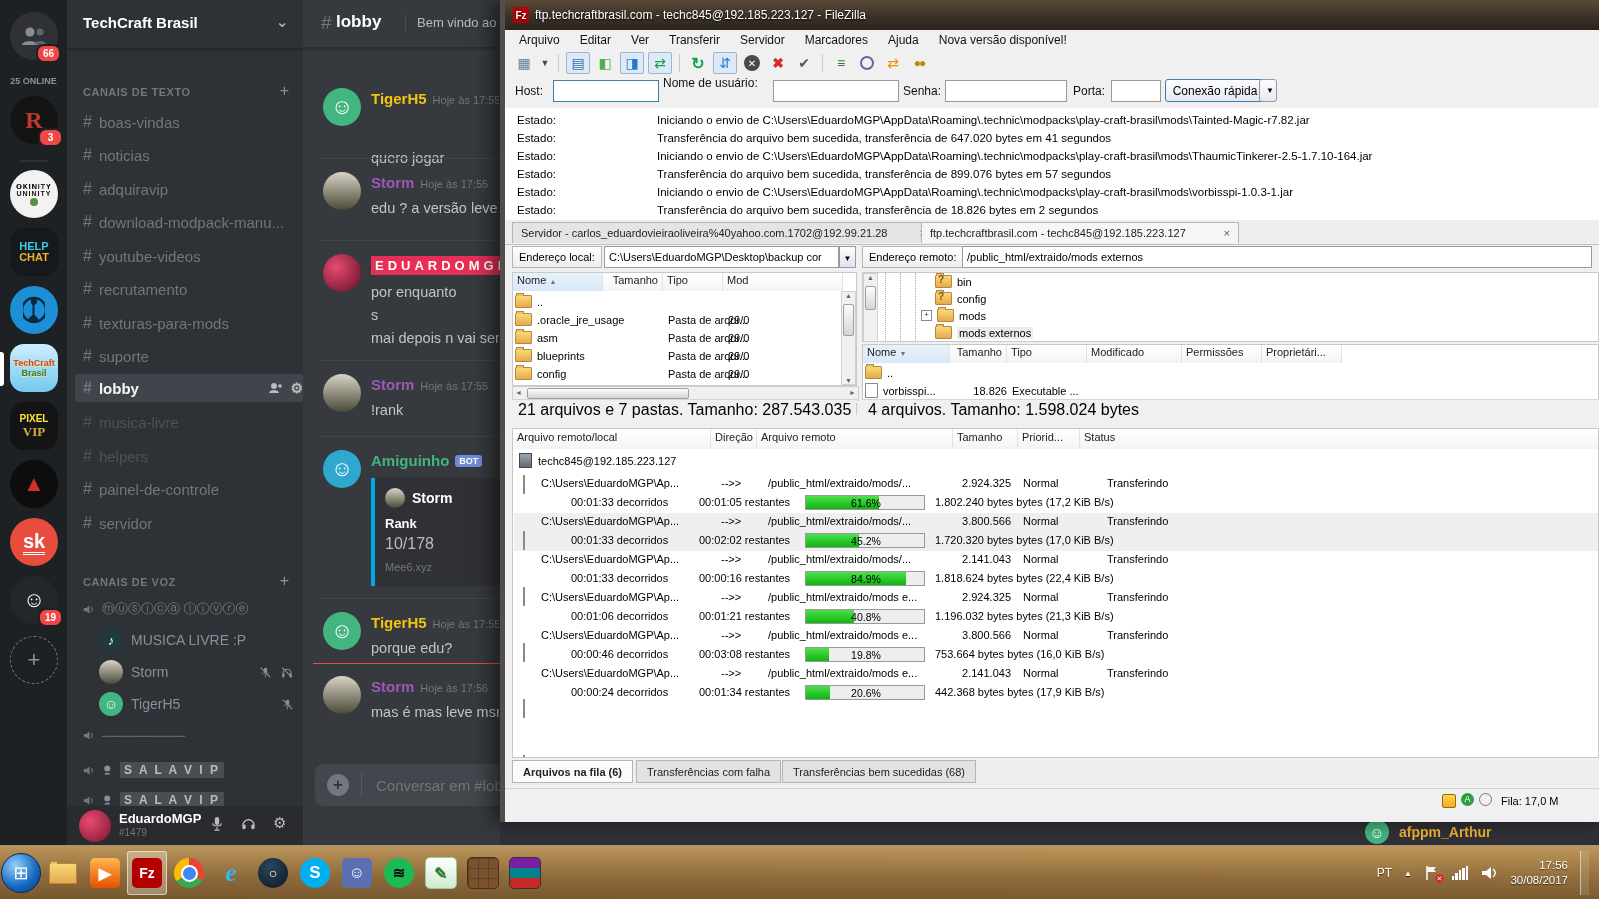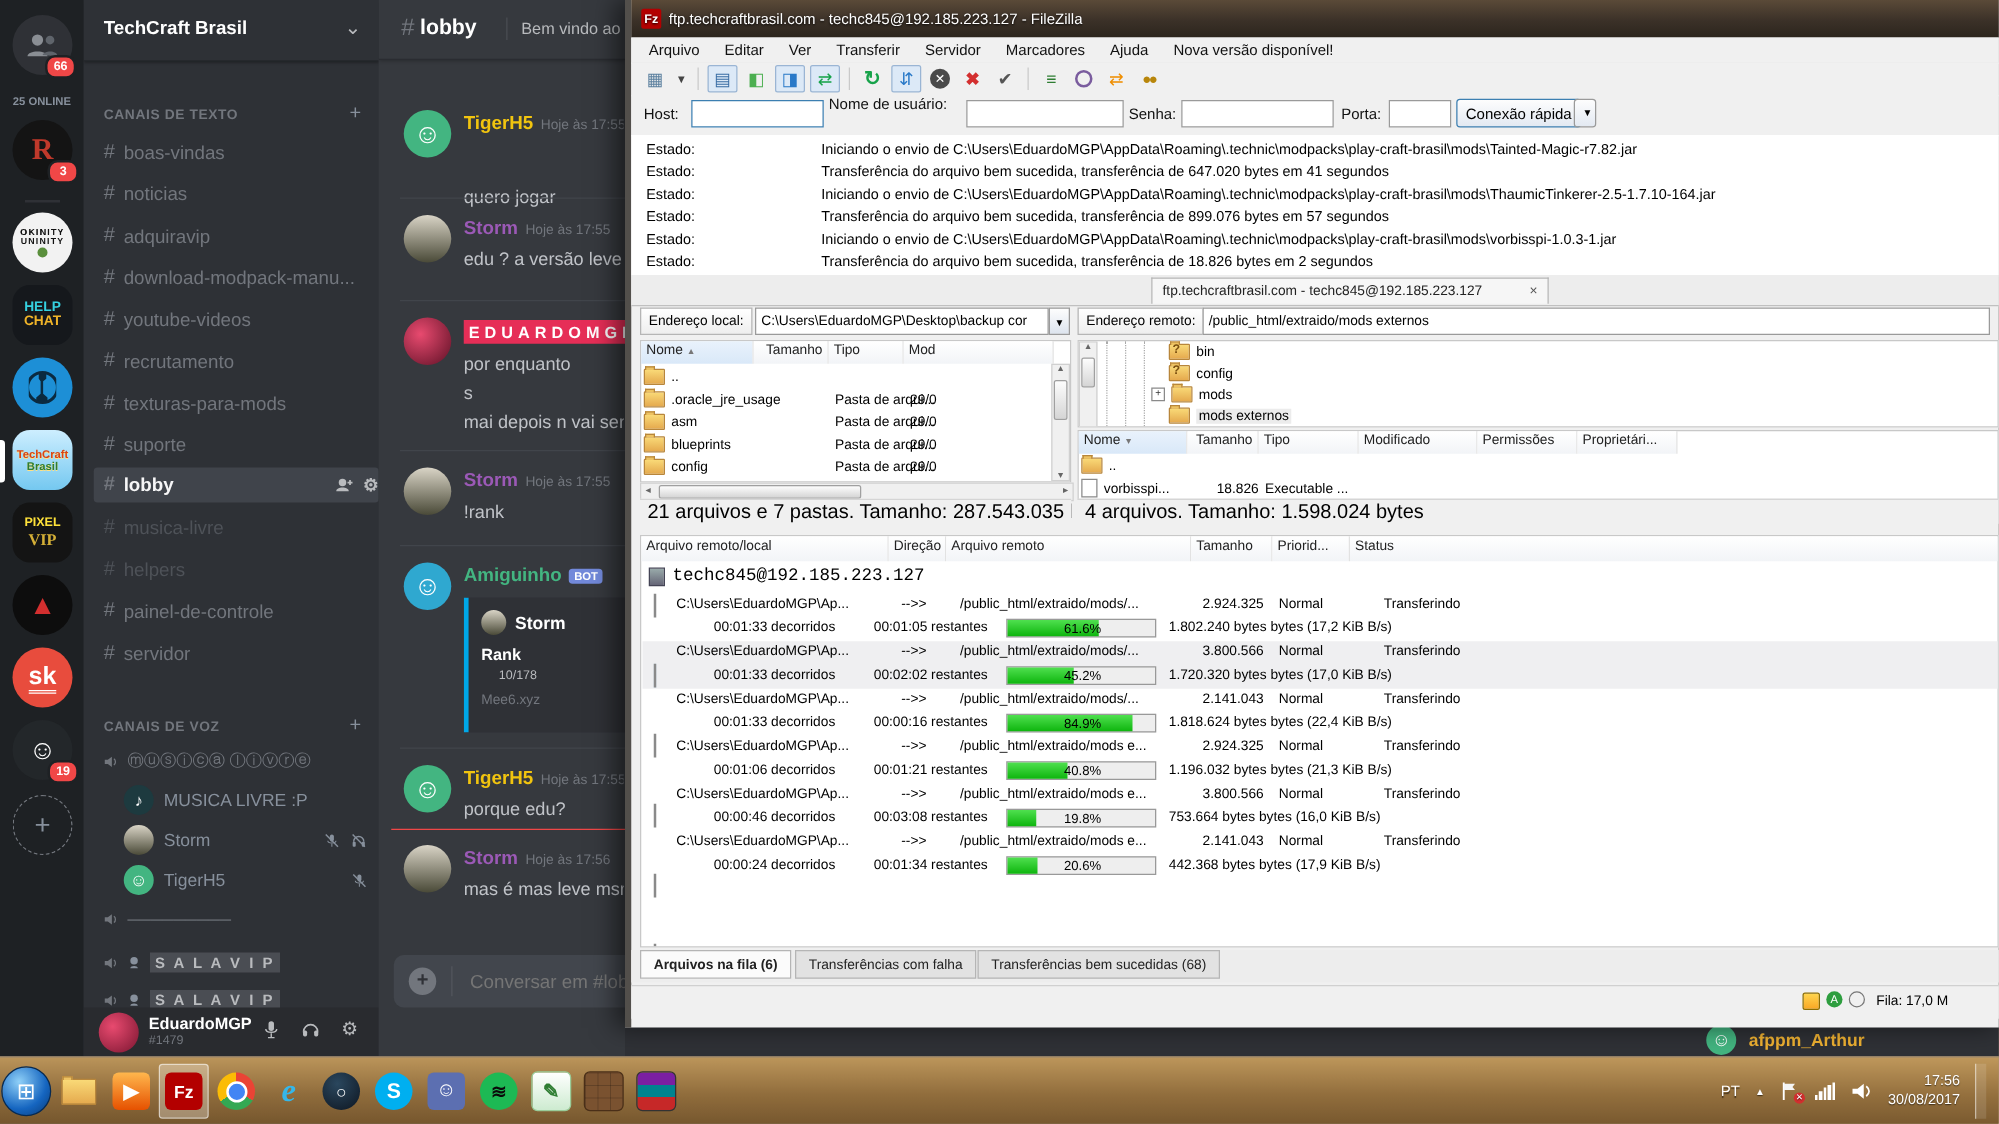--- a/index.html
+++ b/index.html
@@ -362,21 +362,21 @@
     <div class="abs nowrap" style="left:68px;top:452px;width:128px;display:flex;align-items:center;">
       <span class="msg-name" style="color:#43b581;">Amiguinho</span>
       <span style="background:#7289da;color:#fff;font-size:9px;font-weight:bold;border-radius:3px;padding:1px 4px;margin-left:6px;">BOT</span>
     </div>
     <div class="abs" style="left:68px;top:478px;width:129px;height:108px;background:#2f3136;border-left:4px solid #00a8e8;border-radius:0 4px 4px 0;overflow:hidden;">
       <div style="display:flex;align-items:center;gap:7px;margin:10px 0 0 10px;">
         <div class="av24" style="width:20px;height:20px;background:linear-gradient(#d9d4c6,#4a4a38);"></div>
         <span style="color:#fff;font-size:14px;font-weight:bold;">Storm</span>
       </div>
       <div style="color:#fff;font-size:13px;font-weight:bold;margin:8px 0 0 10px;">Rank</div>
-      <div style="color:#b9bbbe;font-size:10px;margin:4px 0 0 24px;">10/178</div>
+      <div style="color:#b9bbbe;font-size:16px;margin:4px 0 0 10px;">10/178</div>
       <div style="color:#72767d;font-size:11px;margin:8px 0 0 10px;">Mee6.xyz</div>
     </div>
     <div class="divid" style="left:17px;top:598px;width:180px;"></div>
 
     <div class="avatar40" style="left:20px;top:612px;background:#43b581;">
         <span class="smile">☺</span>
       </div>
     <div class="abs nowrap" style="left:68px;top:614px;width:128px;"><span class="msg-name" style="color:#f1c40f;">TigerH5</span><span class="msg-time">Hoje às 17:55</span></div>
     <div class="abs nowrap msg-line" style="left:68px;top:636px;width:128px;">porque edu?</div>
 
@@ -471,20 +471,24 @@
         <span class="logline">Estado:</span>
         <span class="logmsg">Iniciando o envio de C:\Users\EduardoMGP\AppData\Roaming\.technic\modpacks\play-craft-brasil\mods\vorbisspi-1.0.3-1.jar</span>
       </div>
     <div class="abs" style="top:96px;width:100%;height:17px;">
         <span class="logline">Estado:</span>
         <span class="logmsg">Transferência do arquivo bem sucedida, transferência de 18.826 bytes em 2 segundos</span>
       </div>
   </div>
 
   <div class="abs" style="left:0;top:220px;width:100%;height:24px;background:#ededed;border-bottom:1px solid #c0c0c0;">
+    <div class="fztab" style="left:7px;width:405px;">
+      <span class="nowrap" style="flex:1;">Servidor - carlos_eduardovieiraoliveira%40yahoo.com.1702@192.99.21.28</span>
+      <span style="color:#555;">×</span>
+    </div>
     <div class="fztab active" style="left:416px;width:300px;">
       <span class="nowrap" style="flex:1;">ftp.techcraftbrasil.com - techc845@192.185.223.127</span>
       <span style="color:#555;">×</span>
     </div>
   </div>
 
   <div class="abs" style="left:7px;top:246px;width:345px;height:24px;">
     <span class="abs" style="left:0;top:0;height:22px;border:1px solid #b5b5b5;background:linear-gradient(#fff,#eee);font-size:11px;padding:4px 6px 0;box-sizing:border-box;">Endereço local:</span>
     <span class="abs nowrap" style="left:92px;top:0;width:235px;height:22px;border:1px solid #9a9a9a;background:#fff;font-size:11px;padding:4px 4px 0;box-sizing:border-box;">C:\Users\EduardoMGP\Desktop\backup cor</span>
     <span class="abs" style="left:327px;top:0;width:17px;height:22px;border:1px solid #9a9a9a;background:linear-gradient(#fdfdfd,#dde4ee);font-size:8px;text-align:center;padding-top:7px;box-sizing:border-box;">▼</span>
@@ -593,21 +597,21 @@
   <div class="statusb" style="left:357px;top:399px;width:737px;">4 arquivos. Tamanho: 1.598.024 bytes</div>
 
   <div class="abs" style="left:7px;top:428px;width:1087px;height:330px;background:#fff;border:1px solid #c8c8c8;box-sizing:border-box;overflow:hidden;">
     <div class="qhdr" style="left:0;width:198px;">Arquivo remoto/local</div>
     <div class="qhdr" style="left:198px;width:46px;">Direção</div>
     <div class="qhdr" style="left:244px;width:196px;">Arquivo remoto</div>
     <div class="qhdr" style="left:440px;width:65px;">Tamanho</div>
     <div class="qhdr" style="left:505px;width:62px;">Priorid...</div>
     <div class="qhdr" style="left:567px;width:520px;">Status</div>
 
-    <div class="abs" style="left:6px;top:24px;display:flex;align-items:center;gap:6px;font-size:14px;font-family:Liberation Mono, monospace;">
+    <div class="abs" style="left:6px;top:24px;display:flex;align-items:center;gap:6px;font-size:11px;">
       <span style="width:11px;height:13px;background:linear-gradient(#9aa,#667);border:1px solid #445;"></span>
       <span>techc845@192.185.223.127</span>
     </div>
 
     <div>
       <span class="ficon abs" style="left:10px;top:47px;"></span>
       <span class="qcell" style="left:28px;top:48px;width:168px;overflow:hidden;">C:\Users\EduardoMGP\Ap...</span>
       <span class="qcell" style="left:208px;top:48px;">--&gt;&gt;</span>
       <span class="qcell" style="left:255px;top:48px;width:185px;overflow:hidden;">/public_html/extraido/mods/...</span>
       <span class="qcell" style="left:408px;top:48px;width:90px;text-align:right;">2.924.325</span>

